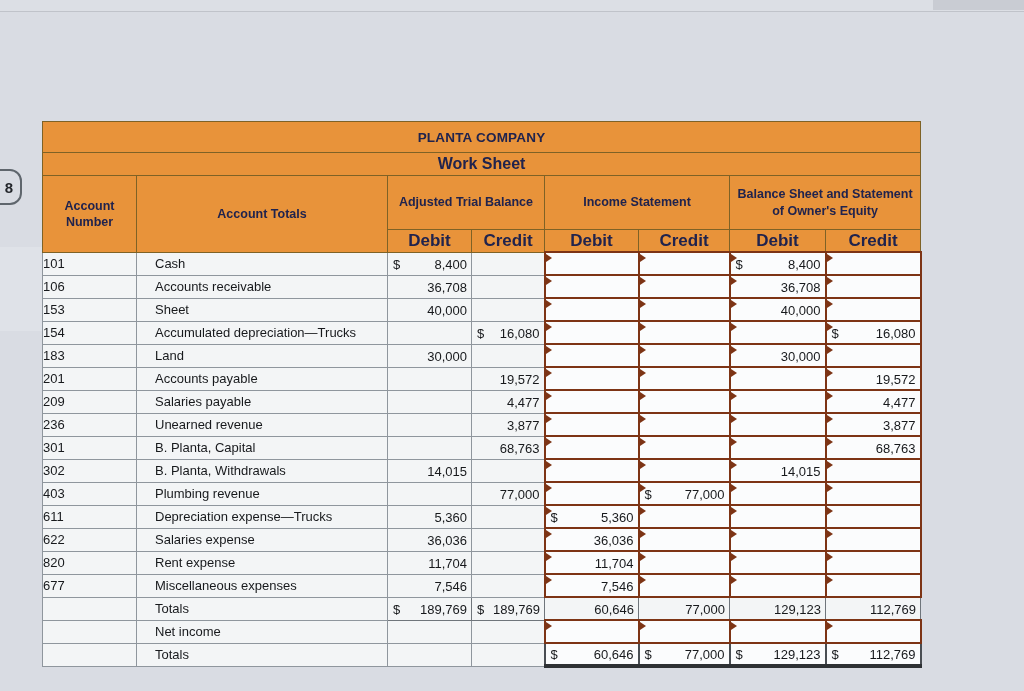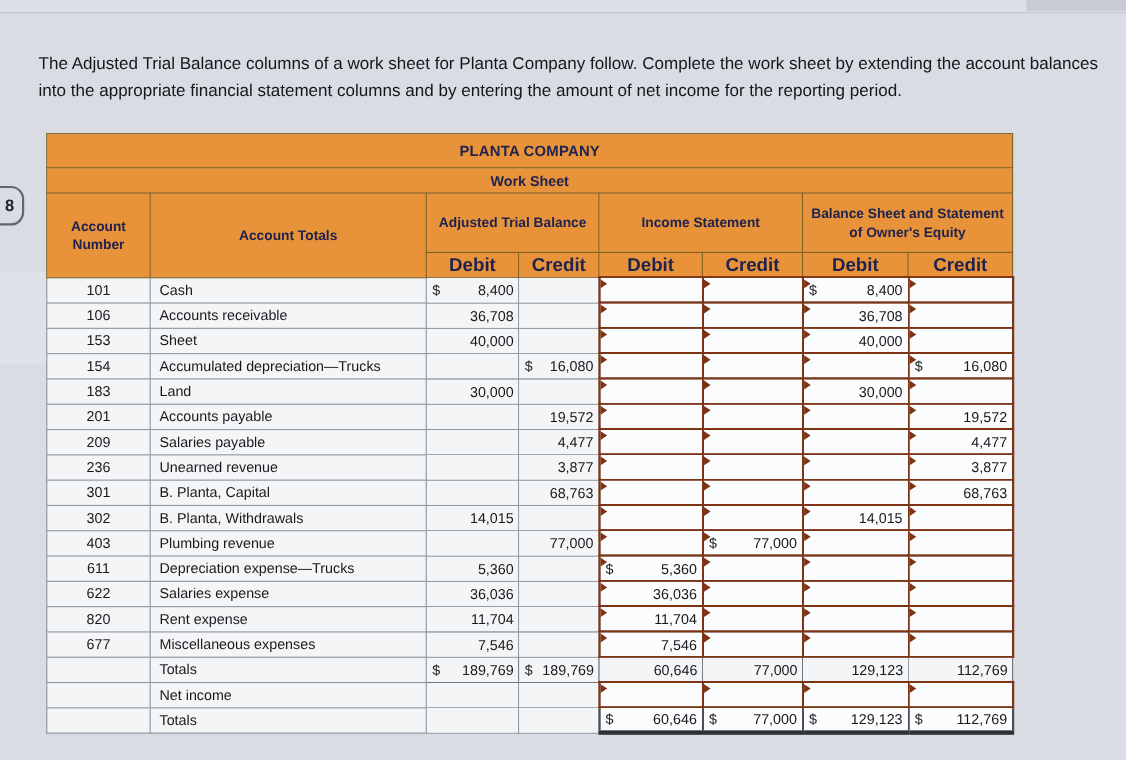--- a/index.html
+++ b/index.html
@@ -14,28 +14,28 @@
            justify-content:flex-end; padding-right:7px; box-sizing:border-box; }
   .ghost { position:absolute; top:247px; left:-16px; width:78px; height:84px;
            border-radius:8px; background:#dfe2e8; }
   .instructions { position:absolute; top:47px; left:35px; width:990px; margin:0;
                   font-size:15.5px; line-height:1.52; color:#15171b; }
   table.ws { position:absolute; top:121px; left:42px; width:878px;
              border-collapse:collapse; table-layout:fixed; border:1px solid #ef4444; }
   .ws th { background:#e8933a; color:#20234d; border:1px solid #7e6226;
            font-weight:bold; padding:0; text-align:center; }
   .r-title th { height:30px; font-size:13.5px; letter-spacing:.2px; }
-  .r-sub th   { height:22px; font-size:13px; }
+  .r-sub th   { height:22px; font-size:16px; }
   .r-group th { height:53px; font-size:12.5px; line-height:1.3; }
   .h-bs { padding:0 24px; }
   .r-dc th { height:21px; font-size:17px; }
   .ws td { height:23px; background:#f3f5f6; border:1px solid #8f969d; color:#17191c;
            font-size:13px; padding:0; box-sizing:border-box; }
-  td.num    { text-align:center; }
-  td.atitle { text-align:left; padding-left:8px; }
+  td.num    { text-align:left; }
+  td.atitle { text-align:left; padding-left:18px; }
   td.money  { position:relative; }
   .money .s { position:absolute; left:5px;  top:50%; transform:translateY(-50%); }
   .money .v { position:absolute; right:4px; top:50%; transform:translateY(-50%); }
   .tri { display:none; }
   td.input { background:#fbfcfd; border:2px solid #7d3415; }
   td.input .tri { display:block; position:absolute; left:0; top:1px; width:0; height:0;
                   border-top:4px solid transparent; border-bottom:4px solid transparent;
                   border-left:6px solid #7d3415; }
   td.total { border-color:#6f757b; }
   td.grand { background:#fbfcfd; border:2px solid #4a4e53; border-bottom:4px solid #2e3134; }
@@ -44,21 +44,20 @@
 <body>
 
 <div class="screen">
   <div class="topbar"></div>
   <div class="top-tab"></div>
   <div class="badge">
     <span>8</span>
   </div>
   <div class="ghost"></div>
 
-  <p class="instructions">The Adjusted Trial Balance columns of a work sheet for Planta Company follow. Complete the work sheet by extending the account balances into the appropriate financial statement columns and by entering the amount of net income for the reporting period.</p>
 
   <table class="ws">
     <colgroup>
       <col style="width:94px">
         <col style="width:251px">
       <col style="width:84px">
         <col style="width:73px">
       <col style="width:94px">
         <col style="width:91px">
       <col style="width:96px">

